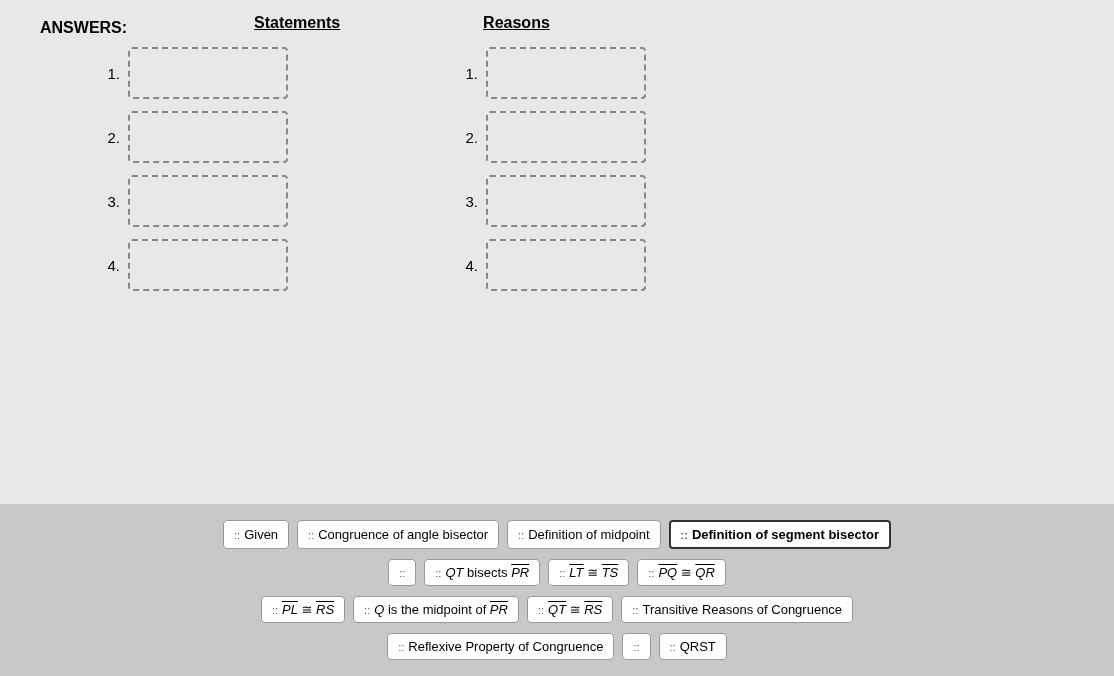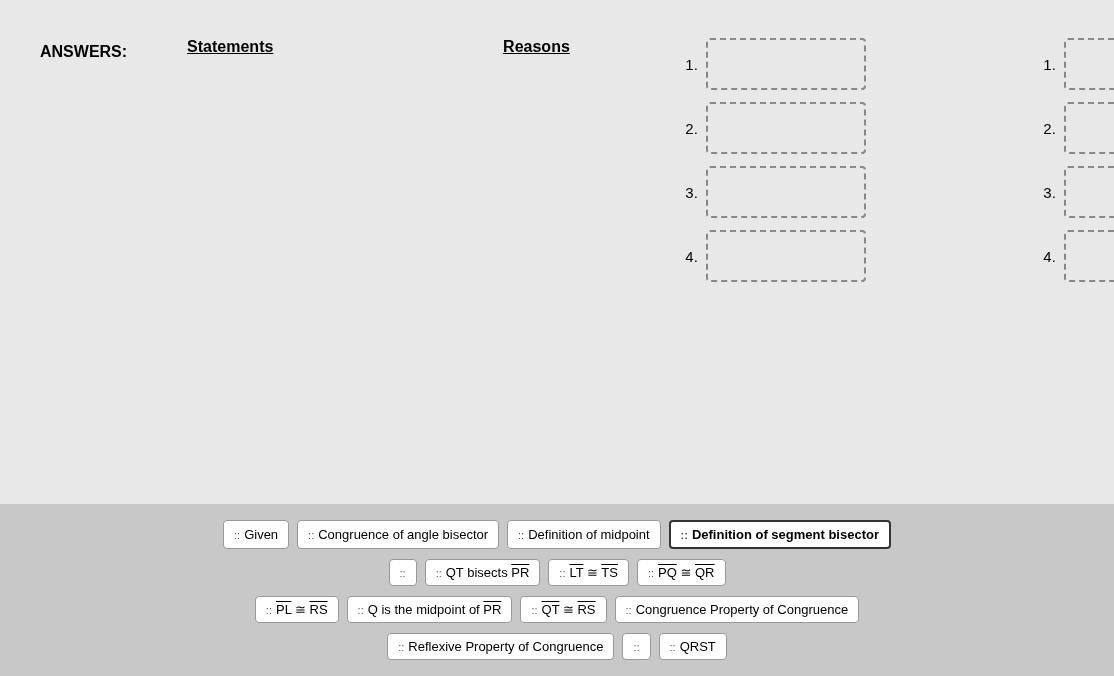--- a/index.html
+++ b/index.html
@@ -10,24 +10,23 @@
       width: 1114px;
       height: 676px;
       overflow: hidden;
       display: flex;
       flex-direction: column;
     }
 
     .main-area {
       background: #e8e8e8;
       flex: 1;
-      padding: 38px 40px 20px 40px;
-      display: flex;
-      flex-direction: row;
-      gap: 48px;
+      padding: 14px 40px 20px 40px;
+      display: flex;
+      flex-direction: column;
     }
 
     .headers-row {
       display: flex;
       align-items: flex-start;
       margin-bottom: 10px;
     }
 
     .answers-label {
       font-weight: bold;
@@ -35,27 +34,28 @@
       margin-right: 60px;
       margin-top: 5px;
     }
 
     .statements-header {
       font-size: 16px;
       text-decoration: underline;
       font-weight: bold;
       margin-right: 0;
       width: 220px;
+      text-align: center;
     }
 
     .reasons-header {
       font-size: 16px;
       text-decoration: underline;
       font-weight: bold;
-      margin-left: 96px;
+      margin-left: 76px;
       text-align: center;
     }
 
     .two-columns {
       display: flex;
       gap: 0;
       flex: 1;
     }
 
     .statements-col {
@@ -132,20 +132,21 @@
       color: #555;
     }
 
     
     .overline {
       text-decoration: overline;
       margin-top: 8px;
     }
 
     .math-expr {
+      font-style: italic;
     }
   </style>
 </head>
 <body>
 
 <div class="main-area">
 
   <div class="headers-row">
     <span class="answers-label">ANSWERS:</span>
     <span class="statements-header">Statements</span>
@@ -241,21 +242,21 @@
     <div class="bank-chip">
       <span class="chip-dots">::</span>
       <span><span class="math-expr">Q</span> is the midpoint of <span class="overline math-expr">PR</span></span>
     </div>
     <div class="bank-chip">
       <span class="chip-dots">::</span>
       <span><span class="overline math-expr">QT</span> ≅ <span class="overline math-expr">RS</span></span>
     </div>
     <div class="bank-chip">
       <span class="chip-dots">::</span>
-      <span>Congruence Property of Congruence</span>
+      <span>Transitive Reasons of Congruence</span>
     </div>
   </div>
 
   <div class="bank-row">
     <div class="bank-chip">
       <span class="chip-dots">::</span>
       <span>Reflexive Property of Congruence</span>
     </div>
     <div class="bank-chip">
       <span class="chip-dots">::</span>

